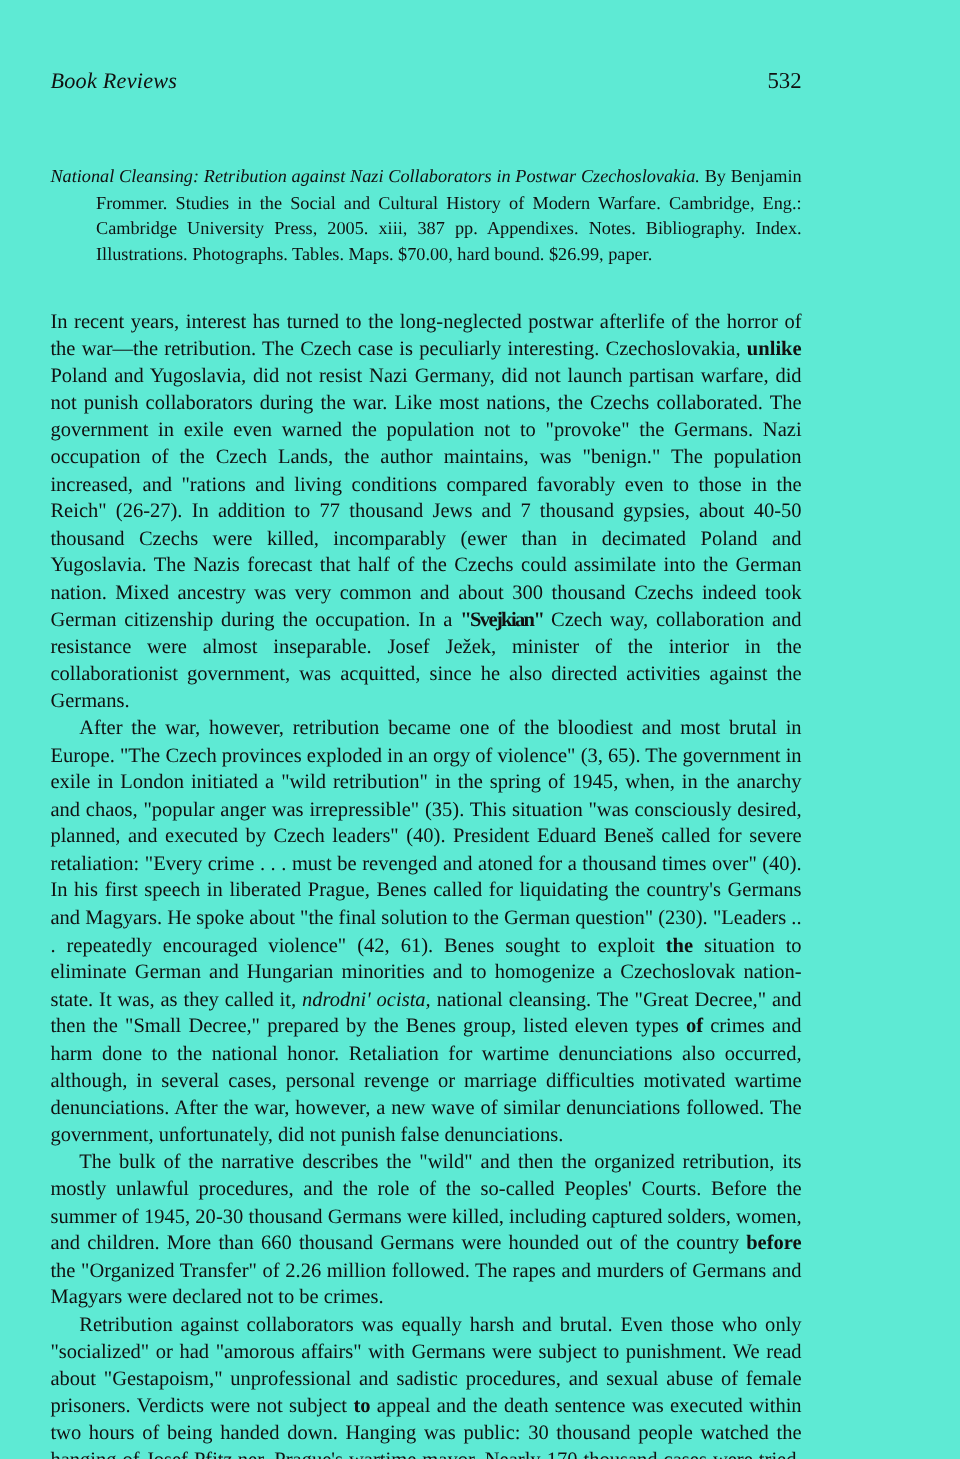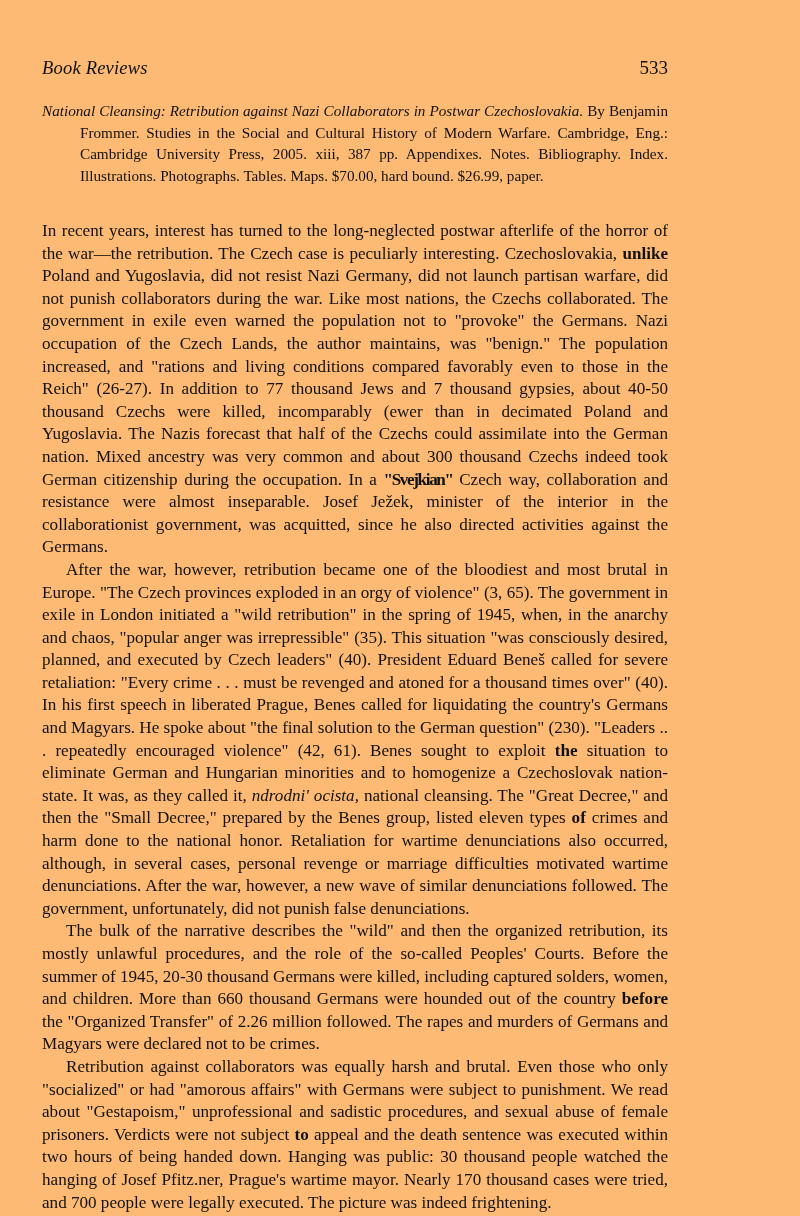--- a/index.html
+++ b/index.html
@@ -11,21 +11,21 @@
     width: 800px;
     height: 1216px;
     font-family: "Liberation Serif", "DejaVu Serif", serif;
     color: #111111;
     overflow: hidden;
   }
   .page {
     position: relative;
     width: 800px;
     height: 1216px;
-    background: #fdba74;
+    background: #5eead4;
   }
   .content {
     position: absolute;
     left: 42px;
     top: 0;
     width: 626px;
   }
 
   
   .runhead {
@@ -39,21 +39,21 @@
     font-style: italic;
     font-size: 18.5px;
     letter-spacing: 0.2px;
   }
   .runhead-page {
     font-size: 19px;
   }
 
   
   .citation {
-    margin-top: 19px;
+    margin-top: 56px;
     font-size: 15.2px;
     line-height: 21.5px;
     text-align: justify;
     text-justify: inter-word;
     padding-left: 38px;
     text-indent: -38px;
   }
   .citation .ctitle {
     font-style: italic;
   }
@@ -89,21 +89,21 @@
   }
 </style>
 </head>
 <body>
 
 <div class="page">
   <div class="content">
 
     <div class="runhead">
       <span class="runhead-title">Book Reviews</span>
-      <span class="runhead-page">533</span>
+      <span class="runhead-page">532</span>
     </div>
 
     <div class="citation"><span class="ctitle">National Cleansing: Retribution against Nazi Collaborators in Postwar Czechoslovakia.</span><span> By Benjamin Frommer. Studies in the Social and Cultural History of Modern Warfare. Cambridge, Eng.: Cambridge University Press, 2005. xiii, 387 pp. Appendixes. Notes. Bibliography. Index. Illustrations. Photographs. Tables. Maps. $70.00, hard bound. $26.99, paper.</span></div>
 
     <div class="body">
 
       <p class="para"><span>In recent years, interest has turned to the long-neglected postwar afterlife of the horror of the war—the retribution. The Czech case is peculiarly interesting. Czechoslovakia, </span><b class="scanbold">unlike</b><span> Poland and Yugoslavia, did not resist Nazi Germany, did not launch partisan warfare, did not punish collaborators during the war. Like most nations, the Czechs collaborated. The government in exile even warned the population not to "provoke" the Germans. Nazi occupation of the Czech Lands, the author maintains, was "benign." The population increased, and "rations and living conditions compared favorably even to those in the Reich" (26-27). In addition to 77 thousand Jews and 7 thousand gypsies, about 40-50 thousand Czechs were killed, incomparably (ewer than in decimated Poland and Yugoslavia. The Nazis forecast that half of the Czechs could assimilate into the German nation. Mixed ancestry was very common and about 300 thousand Czechs indeed took German citizenship during the occupation. In a </span><b class="squish">"Svejkian"</b><span> Czech way, collaboration and resistance were almost inseparable. Josef Ježek, minister of the interior in the collaborationist government, was acquitted, since he also directed activities against the Germans.</span></p>
 
       <p class="para indent"><span>After the war, however, retribution became one of the bloodiest and most brutal in Europe. "The Czech provinces exploded in an orgy of violence" (3, 65). The government in exile in London initiated a "wild retribution" in the spring of 1945, when, in the anarchy and chaos, "popular anger was irrepressible" (35). This situation "was consciously desired, planned, and executed by Czech leaders" (40). President Eduard Beneš called for severe retaliation: "Every crime . . . must be revenged and atoned for a thousand times over" (40). In his first speech in liberated Prague, Benes called for liquidating the country's Germans and Magyars. He spoke about "the final solution to the German question" (230). "Leaders .. . repeatedly encouraged violence" (42, 61). Benes sought to exploit </span><b class="scanbold">the</b><span> situation to eliminate German and Hungarian minorities and to homogenize a Czechoslovak nation-state. It was, as they called it, </span><i class="ital">ndrodni' ocista,</i><span> national cleansing. The "Great Decree," and then the "Small Decree," prepared by the Benes group, listed eleven types </span><b class="scanbold">of</b><span> crimes and harm done to the national honor. Retaliation for wartime denunciations also occurred, although, in several cases, personal revenge or marriage difficulties motivated wartime denunciations. After the war, however, a new wave of similar denunciations followed. The government, unfortunately, did not punish false denunciations.</span></p>
 

